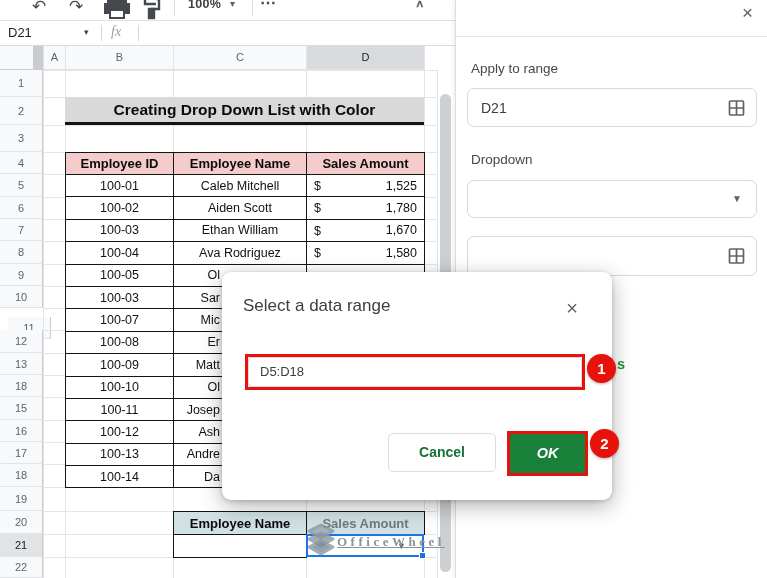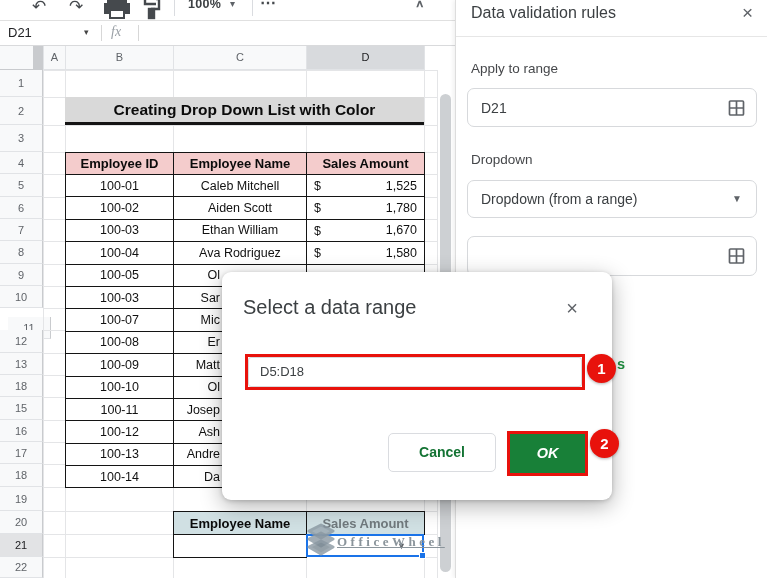--- a/index.html
+++ b/index.html
@@ -69,21 +69,21 @@
   .panel-div { position:absolute; left:0; top:36px; width:312px; height:1px; background:#e6e6e6; }
   .p-label { position:absolute; left:15px; font-size:13.5px; color:#45474a; }
   .p-box { position:absolute; left:11px; width:290px; border:1px solid #d7d9dc; border-radius:7px; background:#fff; font-size:14px; color:#3c4043; }
   .p-box .val { position:absolute; left:13px; top:50%; transform:translateY(-50%); }
   .p-grid-icon { position:absolute; right:11px; top:50%; transform:translateY(-50%); }
   .p-caret { position:absolute; right:14px; top:50%; transform:translateY(-54%); font-size:10px; color:#5f6368; }
   .helper-frag { position:absolute; left:613px; top:282px; width:150px; font-size:11.5px; color:#5f6368; z-index:11; white-space:nowrap; }
   .green-frag { position:absolute; left:617px; top:356px; font-size:14.5px; font-weight:bold; color:#1e8e3e; z-index:11; }
   
   .dialog { position:absolute; left:222px; top:272px; width:390px; height:228px; background:#fff; border-radius:9px; box-shadow:0 6px 22px rgba(0,0,0,.30), 0 1px 4px rgba(0,0,0,.18); z-index:50; }
-  .dlg-title { position:absolute; left:21px; top:24px; font-size:20px; color:#3c4043; }
+  .dlg-title { position:absolute; left:21px; top:24px; font-size:17px; color:#3c4043; }
   .dlg-close { position:absolute; right:34px; top:26px; font-size:20px; color:#5f6368; cursor:pointer; line-height:1; }
   .ann-box { border:3px solid #e8120c; }
   .dlg-range-ann { position:absolute; left:23px; top:82px; width:340px; height:36px; }
   .dlg-input { position:absolute; left:0; top:0; width:100%; height:100%; border:1px solid #d8dadd; border-radius:3px; font-size:13px; color:#3c4043; line-height:28px; padding-left:11px; background:#fff; }
   .dlg-cancel { position:absolute; left:166px; top:161px; width:108px; height:39px; background:#fff; border:1px solid #dadce0; border-radius:5px; font-size:14px; font-weight:bold; color:#137333; text-align:center; line-height:37px; cursor:pointer; }
   .dlg-ok-ann { position:absolute; left:285px; top:159px; width:81px; height:45px;font-style:italic; }
   .dlg-ok { position:absolute; left:0; top:0; width:100%; height:100%; background:#188038; font-size:14.5px; font-weight:bold; color:#fff; text-align:center; line-height:39px; cursor:pointer; }
   .badge { position:absolute; width:29px; height:29px; border-radius:50%; background:#e8120c; color:#fff; font-size:15px; font-weight:bold; text-align:center; line-height:29px; z-index:60; box-shadow:0 1px 3px rgba(0,0,0,.3); }
   .badge1 { left:587px; top:354px; }
   .badge2 { left:590px; top:429px; }
@@ -301,39 +301,37 @@
       </g>
     </svg>
     <span class="wm-text">OfficeWheel</span>
 
     <div class="vscroll">
         <div class="vthumb"></div>
       </div>
   </div>
 
   <div class="panel">
-    <div class="panel-title">Data validation rules</div>
     <div class="panel-close">×</div>
     <div class="panel-div"></div>
 
     <div class="p-label" style="top:61px;">Apply to range</div>
     <div class="p-box" style="top:88px;height:39px;">
       <span class="val">D21</span>
       <svg class="p-grid-icon" width="17" height="17" viewBox="0 0 17 17">
           <g fill="none" stroke="#5f6368" stroke-width="1.7">
             <rect x="1.5" y="1.5" width="14" height="14" rx="1"></rect>
             <line x1="8.5" y1="1.5" x2="8.5" y2="15.5"></line>
             <line x1="1.5" y1="8.5" x2="15.5" y2="8.5"></line>
           </g>
         </svg>
     </div>
 
     <div class="p-label" style="top:152px;">Dropdown</div>
     <div class="p-box" style="top:180px;height:38px;">
-      <span class="val">Dropdown (from a range)</span>
       <span class="p-caret">▼</span>
     </div>
 
     <div class="p-box" style="top:236px;height:40px;">
       <span class="val"></span>
       <svg class="p-grid-icon" width="17" height="17" viewBox="0 0 17 17">
           <g fill="none" stroke="#5f6368" stroke-width="1.7">
             <rect x="1.5" y="1.5" width="14" height="14" rx="1"></rect>
             <line x1="8.5" y1="1.5" x2="8.5" y2="15.5"></line>
             <line x1="1.5" y1="8.5" x2="15.5" y2="8.5"></line>

